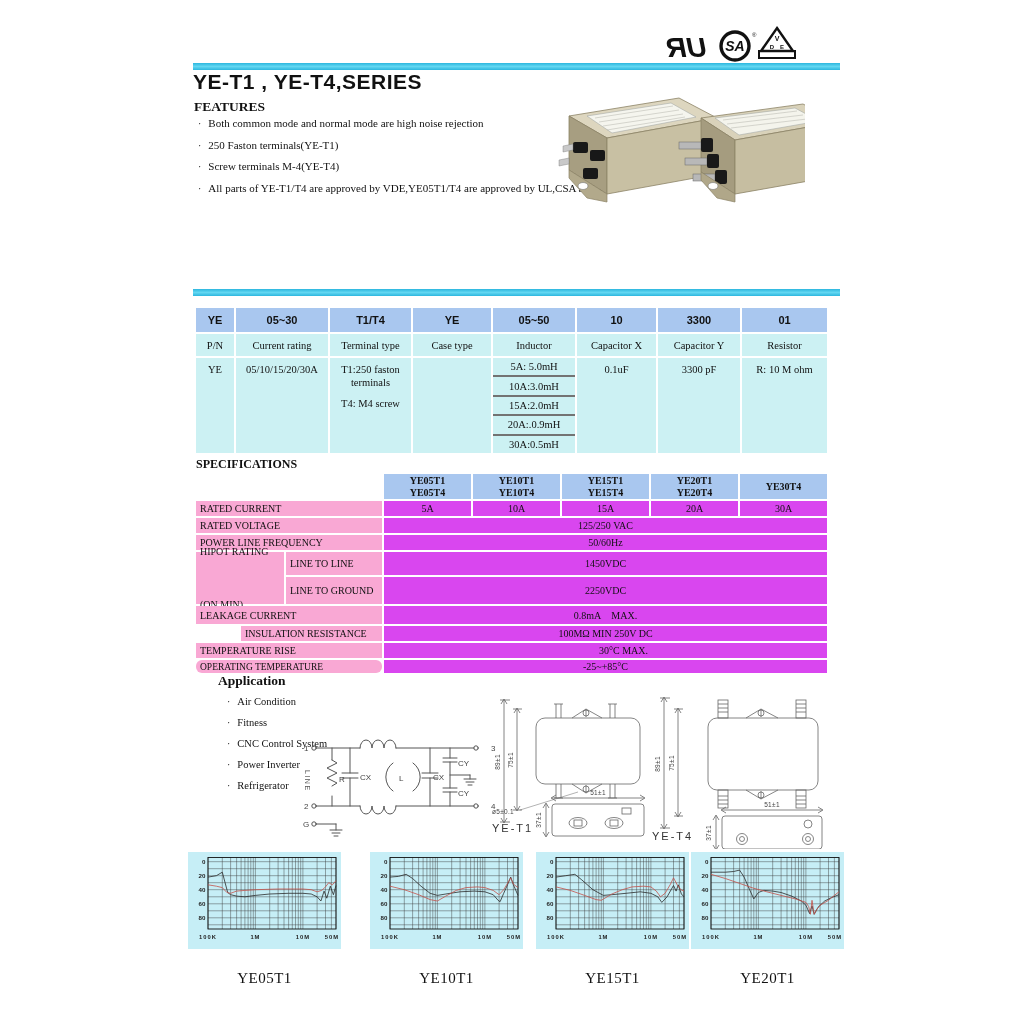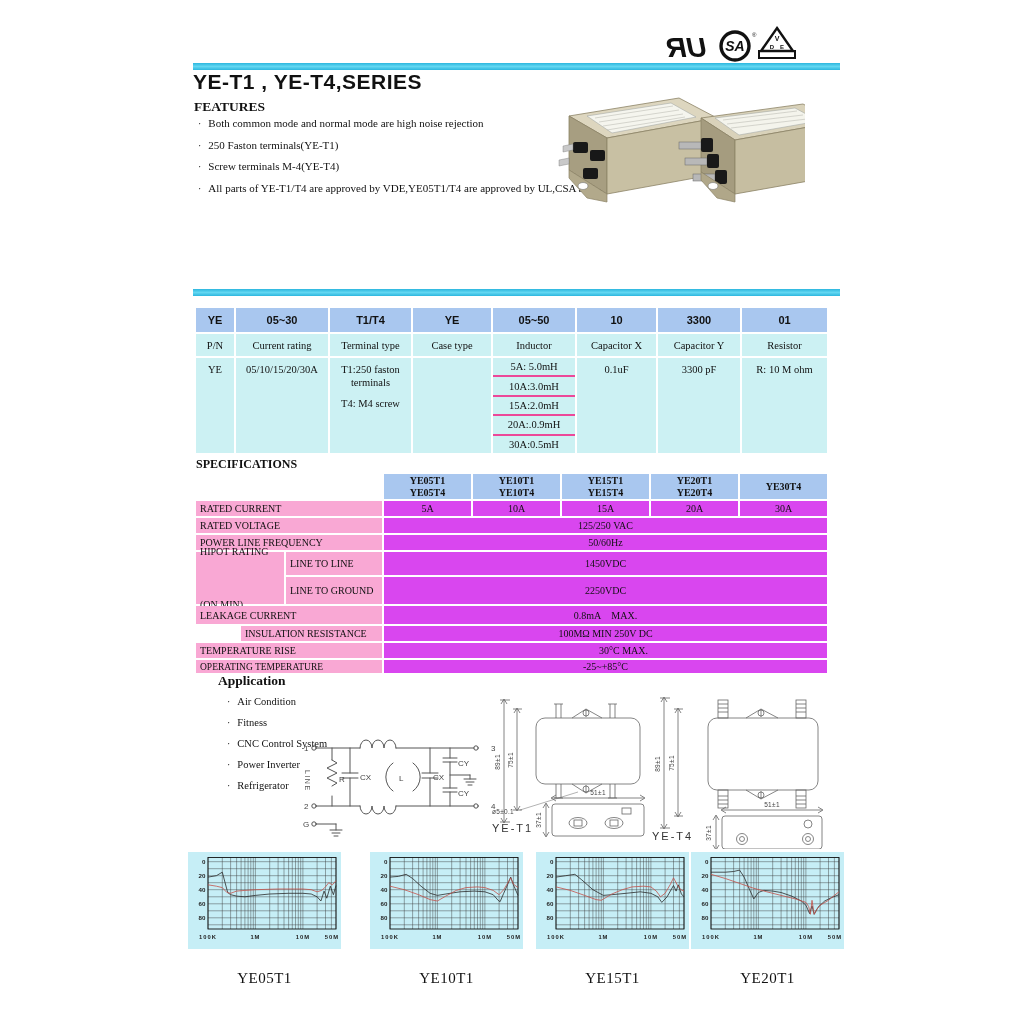--- a/index.html
+++ b/index.html
@@ -21,21 +21,21 @@
   .photos{position:absolute;left:533px;top:86px;}
   
   .pn-table{position:absolute;left:196px;top:308px;display:grid;
     grid-template-columns:38px 92px 81px 78px 82px 79px 82px 85px;
     grid-template-rows:24px 22px 95px;gap:2px;background:#fff;font-size:10.5px;}
   .pnh{background:#a9c7ef;font-family:"Liberation Sans",sans-serif;font-weight:bold;font-size:11px;
        display:flex;align-items:center;justify-content:center;}
   .pnc{background:#ccf1f3;display:flex;align-items:center;justify-content:center;text-align:center;}
   .pnb{background:#ccf1f3;display:flex;justify-content:center;align-items:flex-start;
        padding-top:5px;text-align:center;line-height:1.25;}
-  .ind{display:grid;grid-template-rows:repeat(5,1fr);gap:2px;background:#ec4899;padding:0;}
+  .ind{display:grid;grid-template-rows:repeat(5,1fr);gap:2px;background:#737373;padding:0;}
   .ind>div{background:#ccf1f3;display:flex;align-items:center;justify-content:center;}
   .tline3{margin-top:8px;}
   
   .spec-h{position:absolute;left:196px;top:457px;margin:0;font-size:12px;font-weight:bold;}
   .spec-table{position:absolute;left:196px;top:474px;display:grid;
     grid-template-columns:88px 96px 87px 87px 87px 87px 87px;
     grid-template-rows:25px 15px 15px 15px 23px 27px 18px 15px 15px 13px;
     gap:2px;background:#fff;font-size:10px;}
   .sl{background:#f9a8d4;display:flex;align-items:center;padding-left:4px;}
   .sv{background:#d946ef;display:flex;align-items:center;justify-content:center;}
@@ -218,21 +218,21 @@
 
     <div class="sl" style="grid-area:7/1/8/3;">LEAKAGE CURRENT</div>
     <div class="sv" style="grid-area:7/3/8/8;">0.8mA  MAX.</div>
 
     <div class="sl" style="grid-area:8/1/9/3;margin-left:45px;">INSULATION RESISTANCE</div>
     <div class="sv" style="grid-area:8/3/9/8;">100MΩ MIN 250V DC</div>
 
     <div class="sl" style="grid-area:9/1/10/3;">TEMPERATURE RISE</div>
     <div class="sv" style="grid-area:9/3/10/8;padding-left:36px;">30°C MAX.</div>
 
-    <div class="sl" style="grid-area:10/1/11/3;font-size:9.5px;">OPERATING TEMPERATURE</div>
+    <div class="sl" style="grid-area:10/1/11/3;font-size:9.5px;border-radius:6px;">OPERATING TEMPERATURE</div>
     <div class="sv" style="grid-area:10/3/11/8;">-25~+85°C</div>
   </div>
 
   <h2 class="app-h">Application</h2>
   <ul class="blist" id="app-list">
     <li><span class="bu">·</span><span>Air Condition</span></li>
     <li><span class="bu">·</span><span>Fitness</span></li>
     <li><span class="bu">·</span><span>CNC Control System</span></li>
     <li><span class="bu">·</span><span>Power Inverter</span></li>
     <li><span class="bu">·</span><span>Refrigerator</span></li>

